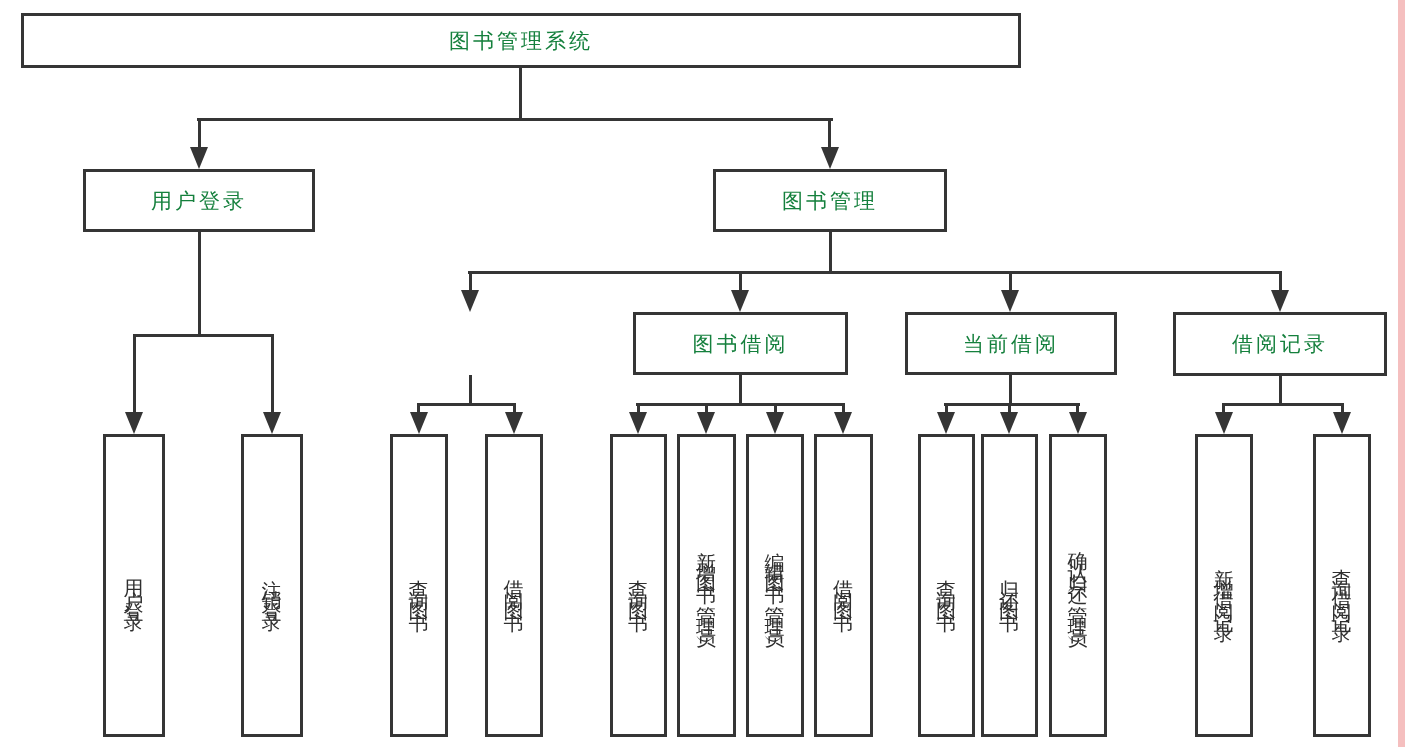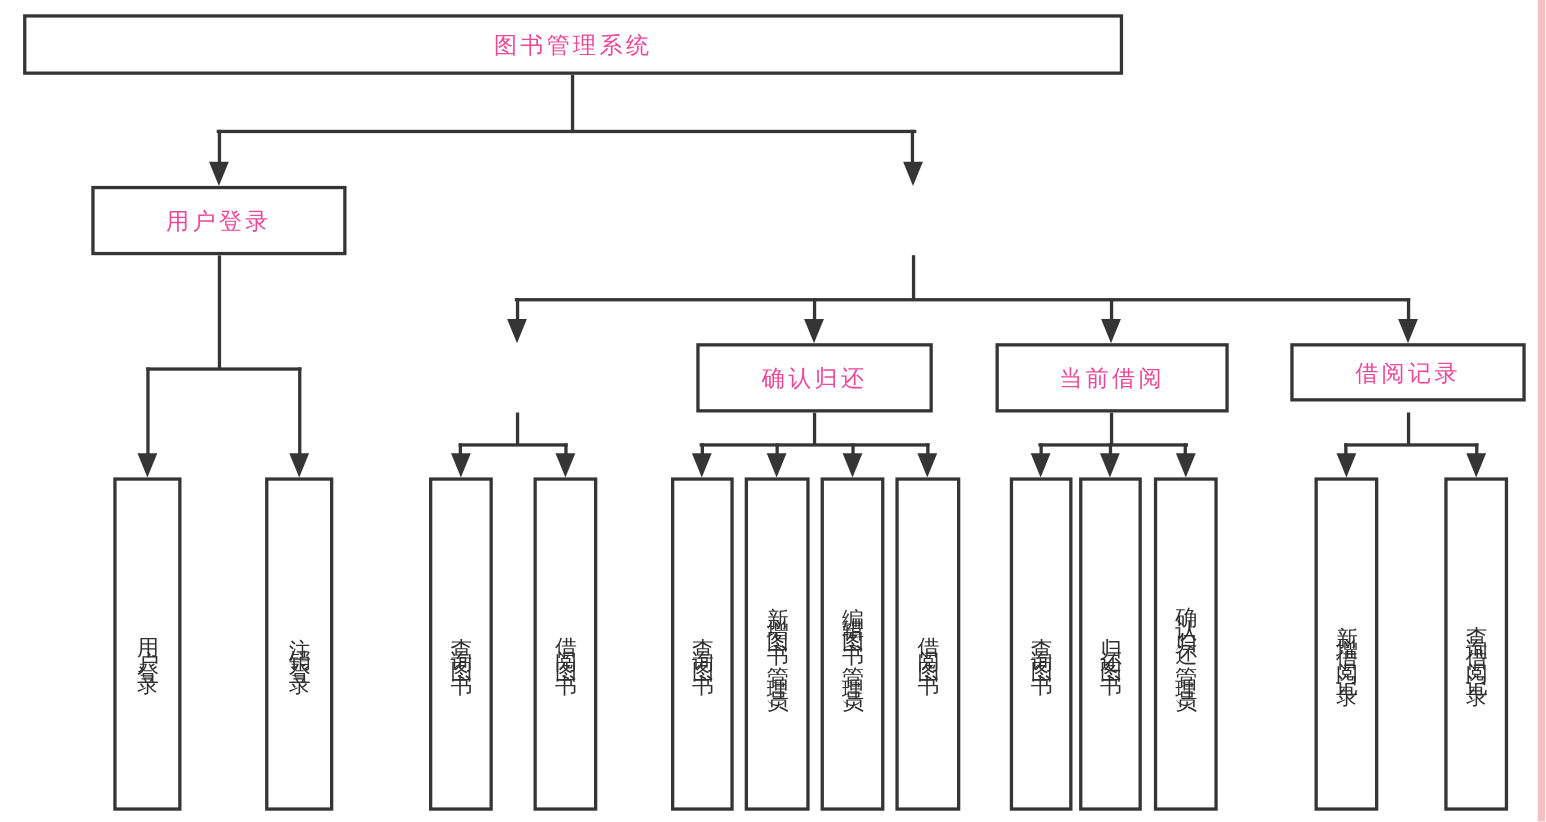--- a/index.html
+++ b/index.html
@@ -4,21 +4,21 @@
 <style>
   html,body{margin:0;padding:0;background:#ffffff;}
   .canvas{
     position:relative;width:1405px;height:747px;background:#ffffff;overflow:hidden;
     font-family:"Liberation Sans","DejaVu Sans",sans-serif;
   }
   .box{
     position:absolute;background:#ffffff;border:3px solid #353535;box-sizing:border-box;
     display:flex;align-items:center;justify-content:center;z-index:2;
   }
-  .hbox span{font-size:21px;letter-spacing:3px;color:#ec4899;white-space:nowrap;}
+  .hbox span{font-size:21px;letter-spacing:3px;color:#15803d;white-space:nowrap;}
   .vbox span{
     writing-mode:vertical-rl;text-orientation:mixed;
     font-size:20px;letter-spacing:11px;color:#2f2f2f;line-height:1;
   }
   .lh{position:absolute;height:3px;background:#353535;z-index:1;}
   .lv{position:absolute;width:3px;background:#353535;z-index:1;}
   .ah{position:absolute;width:0;height:0;z-index:1;
       border-left:9px solid transparent;border-right:9px solid transparent;
       border-top:22px solid #353535;}
   .watermark{
@@ -32,28 +32,31 @@
 
 <div class="canvas">
 
   <div class="box hbox" style="left:21px;top:13px;width:1000px;height:55px;">
     <span>图书管理系统</span>
   </div>
 
   <div class="box hbox" style="left:83px;top:169px;width:232px;height:63px;">
     <span>用户登录</span>
   </div>
+  <div class="box hbox" style="left:713px;top:169px;width:234px;height:63px;">
+    <span>图书管理</span>
+  </div>
 
   <div class="box hbox" style="left:633px;top:312px;width:215px;height:63px;">
-    <span>确认归还</span>
+    <span>图书借阅</span>
   </div>
   <div class="box hbox" style="left:905px;top:312px;width:212px;height:63px;">
     <span>当前借阅</span>
   </div>
-  <div class="box hbox" style="left:1173px;top:312px;width:214px;height:53px;">
+  <div class="box hbox" style="left:1173px;top:312px;width:214px;height:64px;">
     <span>借阅记录</span>
   </div>
 
   <div class="box vbox" style="left:103px;top:434px;width:62px;height:303px;">
     <span>用户登录</span>
   </div>
   <div class="box vbox" style="left:241px;top:434px;width:62px;height:303px;">
     <span>注销登录</span>
   </div>
 

